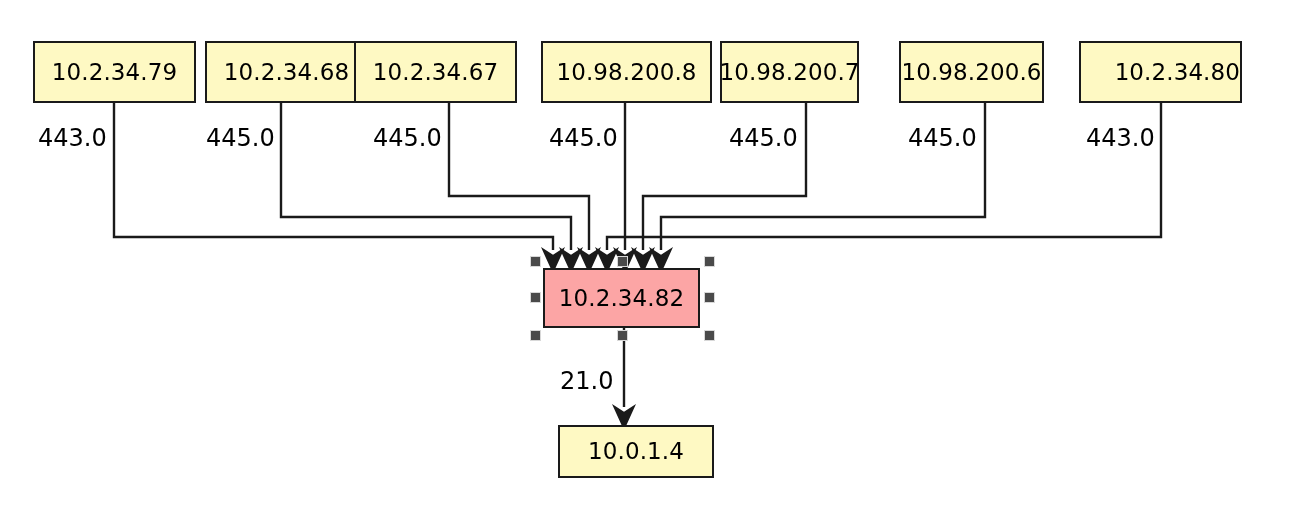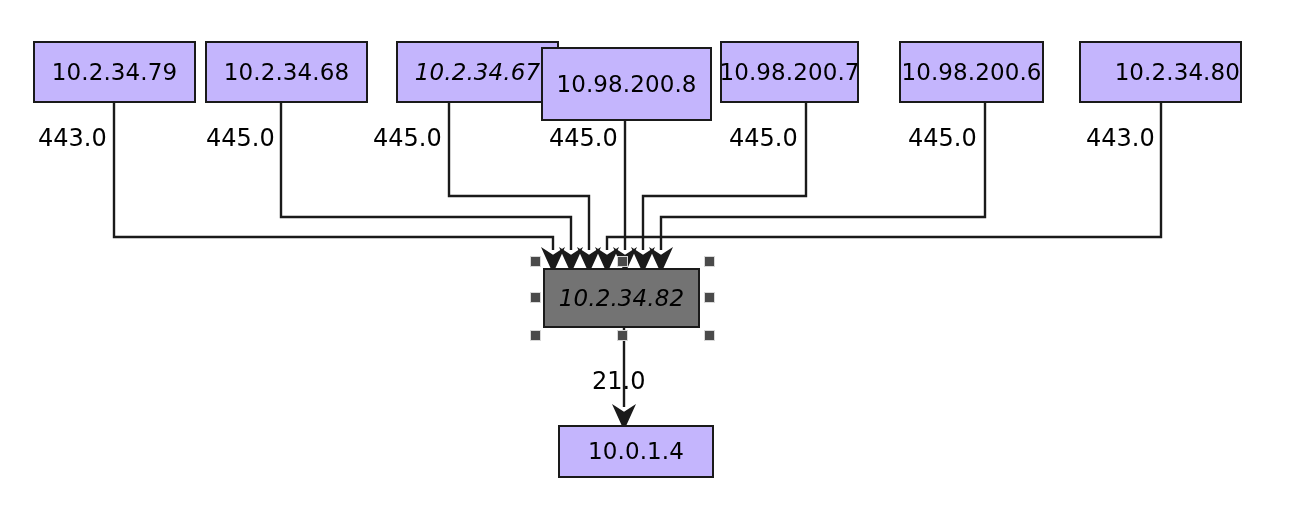--- a/index.html
+++ b/index.html
@@ -16,22 +16,22 @@
     box-sizing:border-box;
     border:2px solid #1a1a1a;
     display:flex;align-items:center;justify-content:center;
     color:#000000;
     font-size:23px;
     line-height:1;
     letter-spacing:0.1px;
     white-space:nowrap;
     z-index:3;
   }
-  .node.plain{background:#c4b5fd;}
-  .node.selected{background:#737373;font-style:italic;}
+  .node.plain{background:#fef9c3;}
+  .node.selected{background:#fca5a5;}
   .edge-label{
     position:absolute;
     color:#000000;
     font-size:24px;
     line-height:1;
     white-space:nowrap;
     z-index:4;
   }
   .handle{
     position:absolute;
@@ -65,24 +65,24 @@
       <path d="M624,328 L624,407" marker-end="url(#arrow)"></path>
     </g>
   </svg>
 
   <div class="node plain" style="left:33px;top:41px;width:163px;height:62px;">
     <span>10.2.34.79</span>
   </div>
   <div class="node plain" style="left:205px;top:41px;width:163px;height:62px;text-align:center;">
     <span>10.2.34.68</span>
   </div>
-  <div class="node plain" style="left:396px;top:41px;width:163px;height:62px;font-style:italic;">
+  <div class="node plain" style="left:354px;top:41px;width:163px;height:62px;">
     <span>10.2.34.67</span>
   </div>
-  <div class="node plain" style="left:541px;top:41px;width:171px;height:74px;margin-top:6px;">
+  <div class="node plain" style="left:541px;top:41px;width:171px;height:62px;">
     <span>10.98.200.8</span>
   </div>
   <div class="node plain" style="left:720px;top:41px;width:139px;height:62px;">
     <span>10.98.200.7</span>
   </div>
   <div class="node plain" style="left:899px;top:41px;width:145px;height:62px;">
     <span>10.98.200.6</span>
   </div>
   <div class="node plain" style="left:1079px;top:41px;width:163px;height:62px;justify-content:flex-end;">
     <span>10.2.34.80</span>
@@ -102,19 +102,19 @@
 
   <div class="handle" style="left:530px;top:256px;"></div>
   <div class="handle" style="left:617px;top:256px;"></div>
   <div class="handle" style="left:704px;top:256px;"></div>
   <div class="handle" style="left:530px;top:292px;"></div>
   <div class="handle" style="left:704px;top:292px;"></div>
   <div class="handle" style="left:530px;top:330px;"></div>
   <div class="handle" style="left:617px;top:330px;"></div>
   <div class="handle" style="left:704px;top:330px;"></div>
 
-  <div class="edge-label" style="left:592px;top:369px;text-align:right;">21.0</div>
+  <div class="edge-label" style="left:560px;top:369px;text-align:right;">21.0</div>
 
   <div class="node plain" style="left:558px;top:425px;width:156px;height:53px;">
     <span>10.0.1.4</span>
   </div>
 
 </div>
 
 </body></html>

